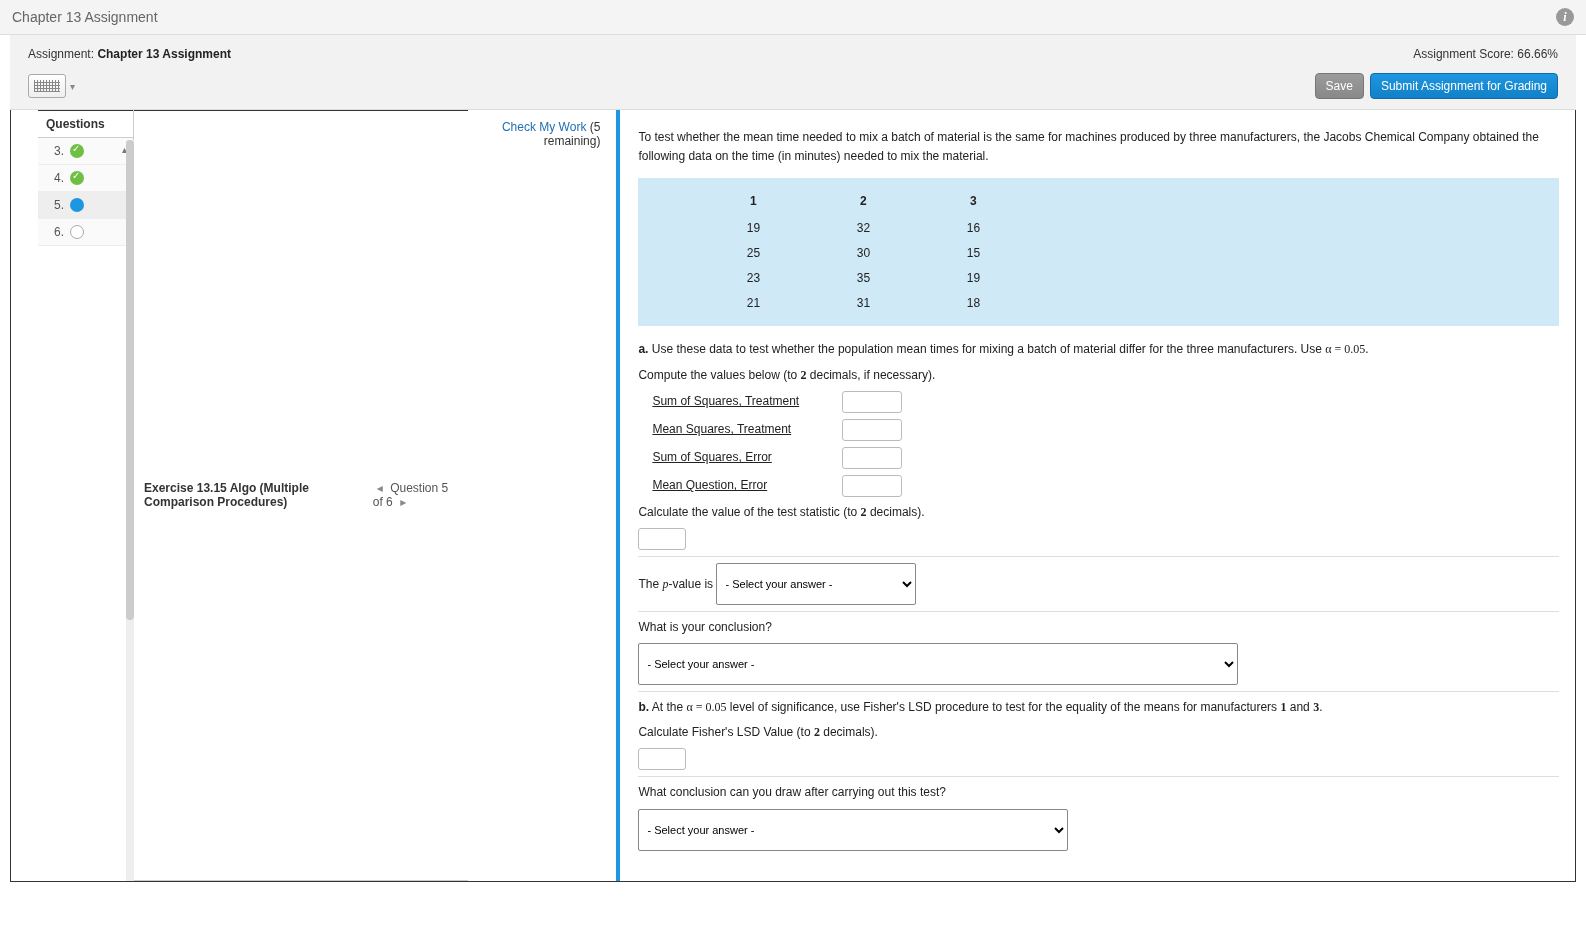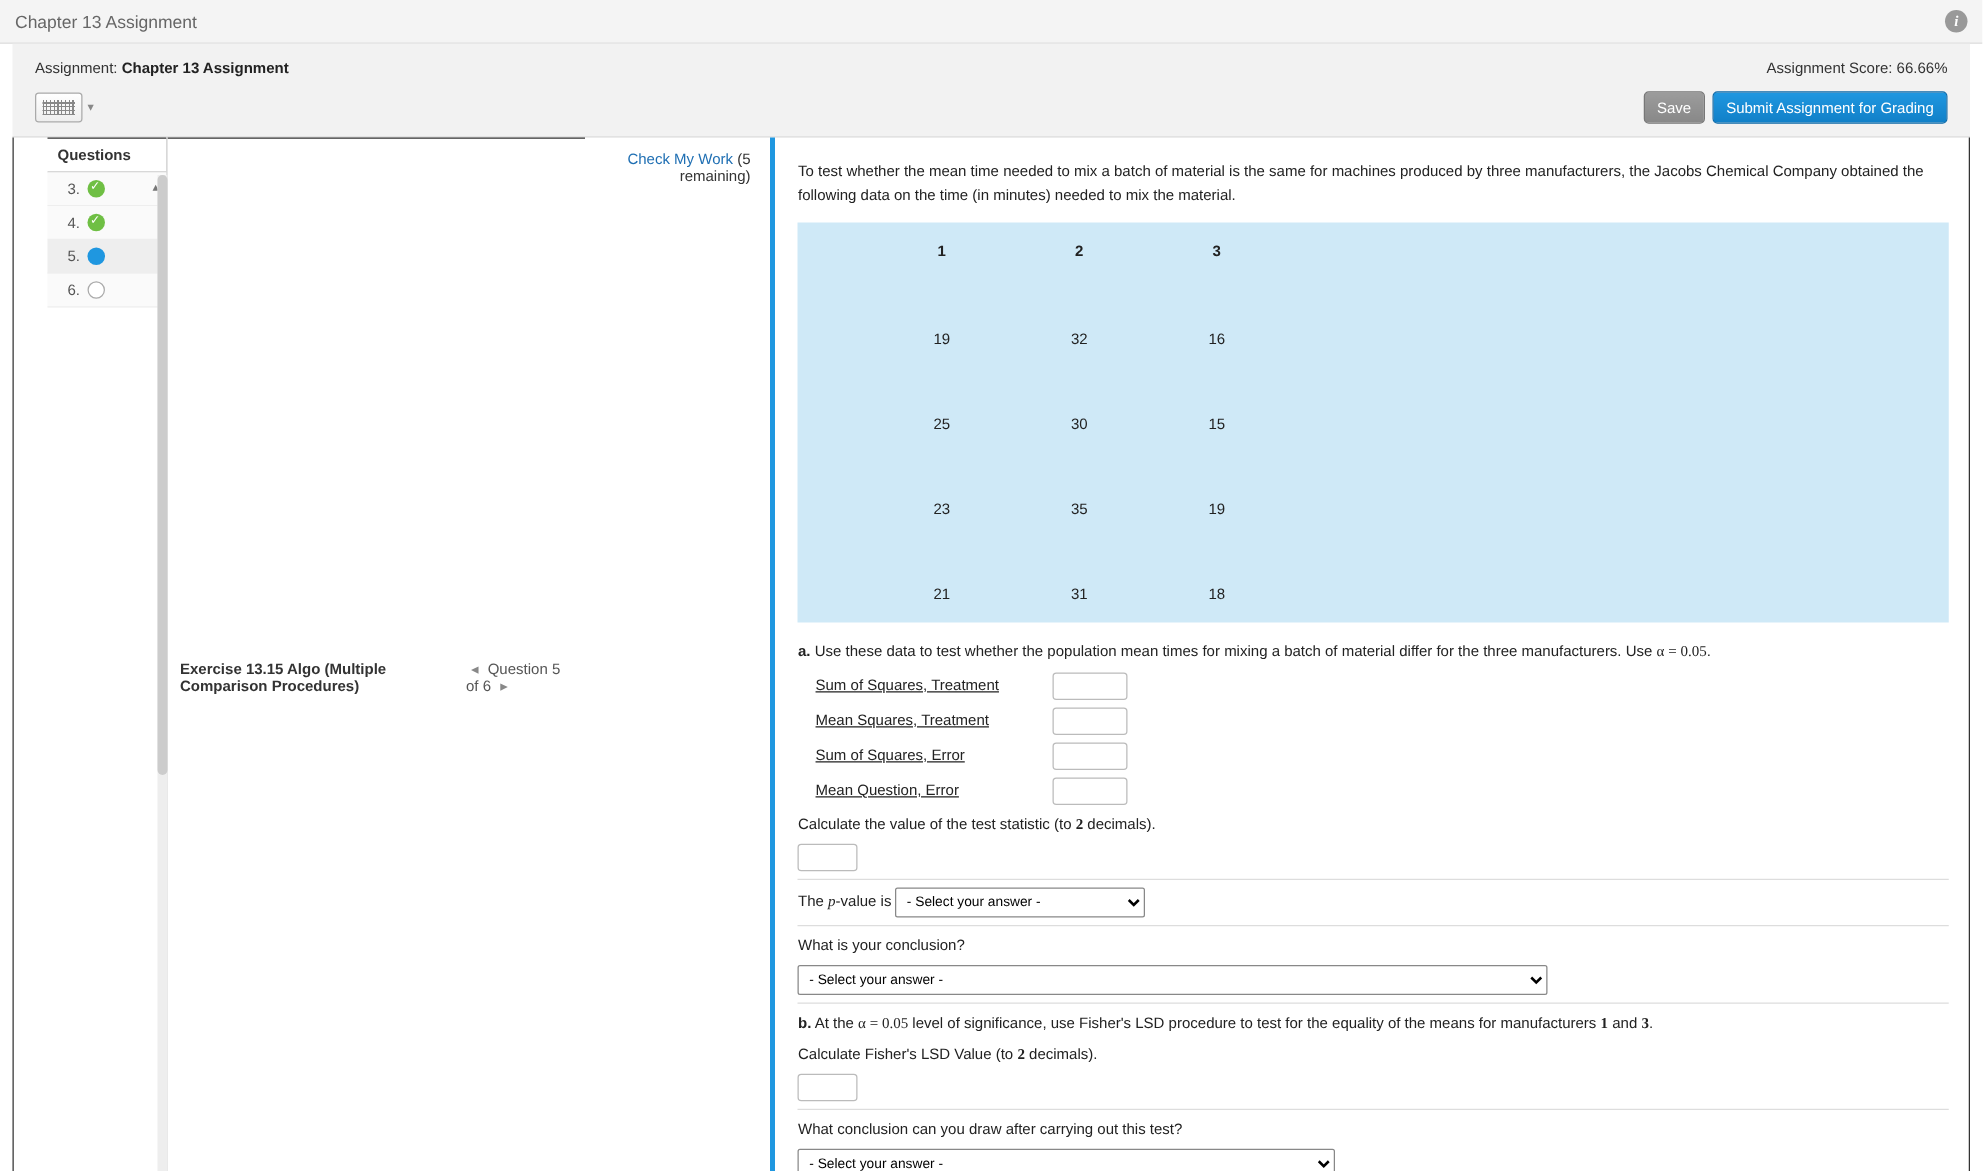--- a/index.html
+++ b/index.html
@@ -37,26 +37,26 @@
   .pager { font-weight: normal; color: #555; font-size: 12px; }
   .pager .chev { color: #888; padding: 0 4px; }
   .check-row { text-align: right; padding: 10px 16px 0 16px; color: #333; }
   .check-link { color: #1f6fb3; text-decoration: none; }
   .body-area { padding: 12px 16px 30px 22px; color: #222; line-height: 1.6; position: relative; }
   .active-bar { position: absolute; left: 0; top: 0; bottom: 0; width: 4px; background: #1f97e0; }
   .mfr-table { margin: 12px auto 14px auto; background: #cfe9f7; padding: 10px 60px 10px 60px; }
   .mfr-title { text-align: center; color: #2a7fb5; font-weight: bold; padding-bottom: 8px; }
   .mfr-grid { display: grid; grid-template-columns: 110px 110px 110px; text-align: center; }
   .mfr-grid .hd { font-weight: bold; padding: 4px 0; }
-  .mfr-grid .cell { padding: 3px 0; margin-top: 43px; }
+  .mfr-grid .cell { padding: 3px 0; }
   .qtext { margin: 6px 0; }
   .field-row { display: flex; align-items: center; gap: 10px; margin: 6px 0 6px 14px; text-decoration: underline; }
   .inp { width: 60px; height: 22px; border: 1px solid #bbb; border-radius: 3px; background: #fff; }
   .inp-sm { width: 48px; }
-  select.sel { height: 24px; border: 1px solid #888; border-radius: 2px; background: #fff; font-size: 11px; padding: 2px 4px; }
+  select.sel { height: 42px; border: 1px solid #888; border-radius: 2px; background: #fff; font-size: 11px; padding: 2px 4px; }
   .sel-wide { width: 600px; }
   .sel-mid { width: 430px; }
   .sel-sm { width: 200px; }
   .hr { border-top: 1px solid #ddd; margin: 6px 0; }
   .serif { font-family: Georgia, 'Times New Roman', serif; }
   .ital { font-style: italic; }
 </style>
 </head>
 <body>
 
@@ -151,20 +151,23 @@
           <div class="cell">31</div>
           <div class="cell">18</div>
         </div>
       </div>
 
       <div class="qtext">
         <b>a.</b>
         <span>Use these data to test whether the population mean times for mixing a batch of material differ for the three manufacturers. Use </span><span class="serif">α = 0.05</span><span>.</span>
       </div>
 
+      <div class="qtext">
+        <span>Compute the values below (to </span><b class="serif">2</b><span> decimals, if necessary).</span>
+      </div>
 
       <div class="field-row">
         <span style="width:180px;">Sum of Squares, Treatment</span>
         <input class="inp" style="">
       </div>
       <div class="field-row">
         <span style="width:180px;">Mean Squares, Treatment</span>
         <input class="inp" style="">
       </div>
       <div class="field-row">

